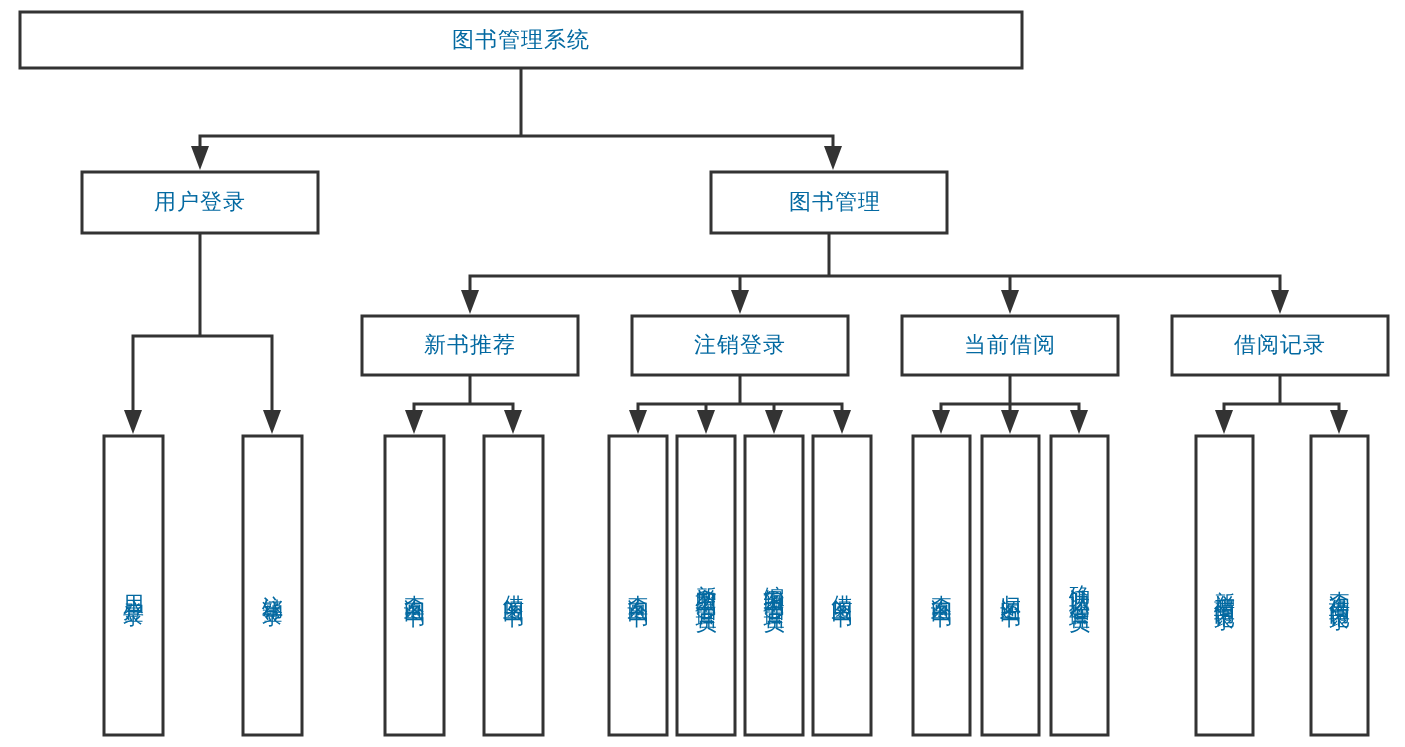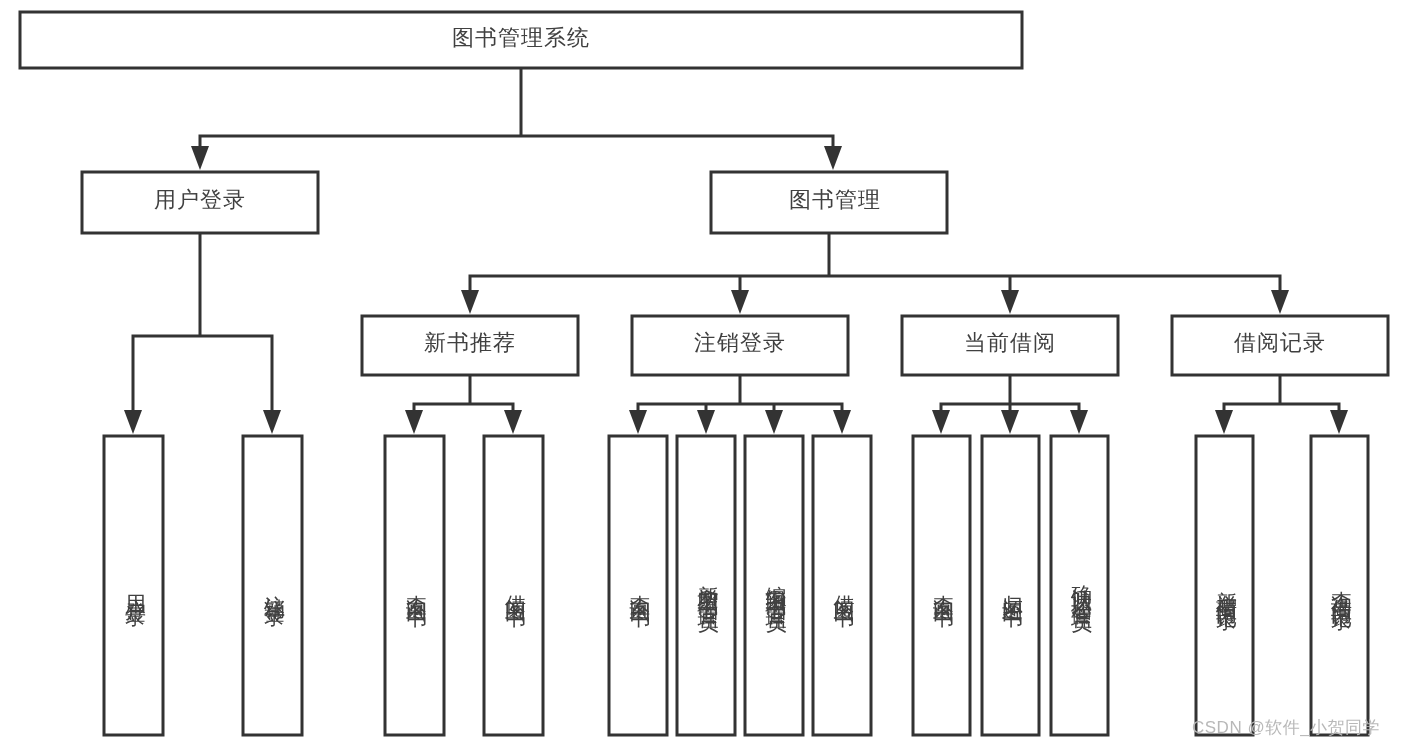--- a/index.html
+++ b/index.html
@@ -37,22 +37,22 @@
   }
   .arrow-head {
     fill: #333333;
     stroke: none;
   }
   .node-label {
     position: absolute;
     display: flex;
     align-items: center;
     justify-content: center;
-    color: #404040;
-    font-family: Liberation Mono, monospace;
+    color: #0369a1;
+    font-family: Liberation Sans, sans-serif;
     pointer-events: none;
     text-align: center;
   }
   .node-label.horizontal {
     font-size: 22px;
     letter-spacing: 1px;
     line-height: 1.2;
   }
   .node-label.vertical {
     font-size: 21px;
@@ -147,15 +147,14 @@
       <div class="node-label vertical" style="left: 677px; top: 436px; width: 58px; height: 299px;">新增图书（管理员）</div>
       <div class="node-label vertical" style="left: 745px; top: 436px; width: 58px; height: 299px;">编辑图书（管理员）</div>
       <div class="node-label vertical" style="left: 813px; top: 436px; width: 58px; height: 299px;">借阅图书</div>
       <div class="node-label vertical" style="left: 913px; top: 436px; width: 57px; height: 299px;">查询图书</div>
       <div class="node-label vertical" style="left: 982px; top: 436px; width: 57px; height: 299px;">归还图书</div>
       <div class="node-label vertical" style="left: 1051px; top: 436px; width: 57px; height: 299px;">确认归还（管理员）</div>
       <div class="node-label vertical" style="left: 1196px; top: 436px; width: 57px; height: 299px;">新增借阅记录</div>
       <div class="node-label vertical" style="left: 1311px; top: 436px; width: 57px; height: 299px;">查询借阅记录</div>
     </div>
 
-  <div class="watermark" id="watermark" style="left: 1192px; top: 716px;">CSDN @软件_小贺同学</div>
 
 </div>
 
 </body></html>

